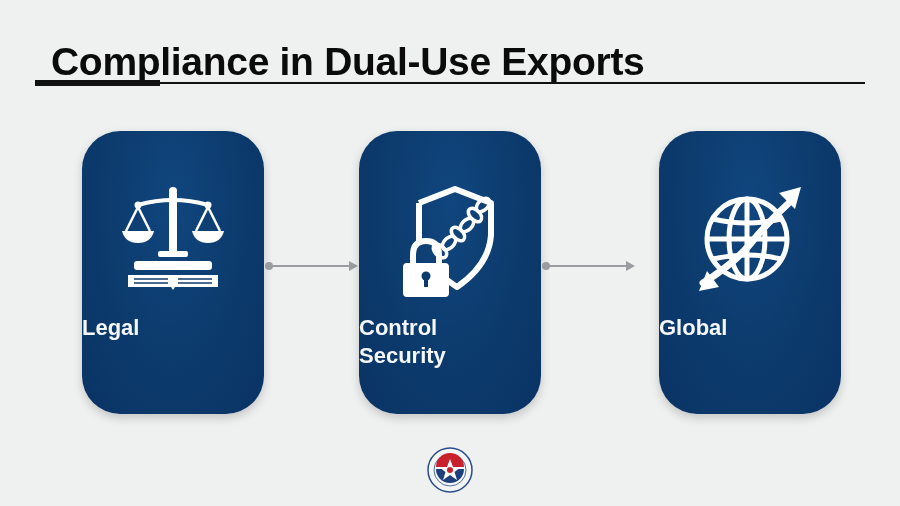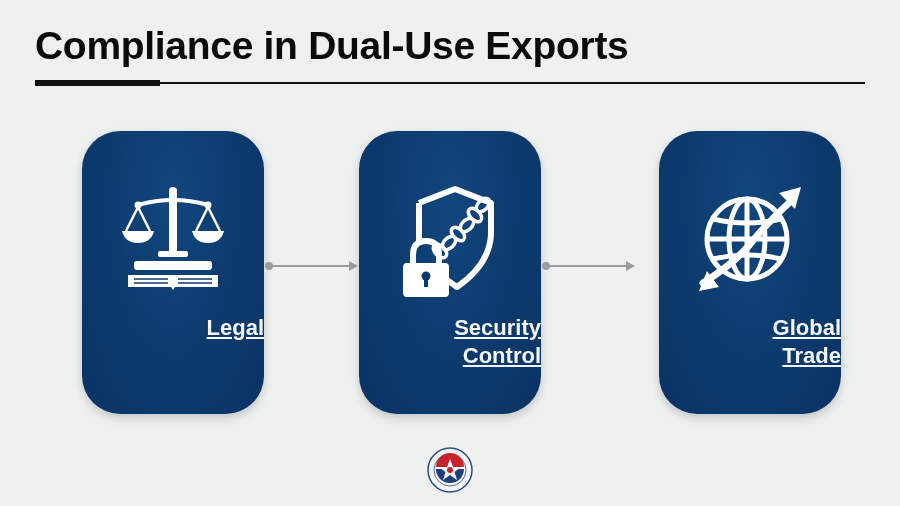--- a/index.html
+++ b/index.html
@@ -4,41 +4,41 @@
 <style>
   html, body { margin:0; padding:0; }
   body {
     width:900px; height:506px; overflow:hidden; position:relative;
     background:#eff0f0;
     font-family:"Liberation Sans", "DejaVu Sans", sans-serif;
   }
   .title {
     position:absolute; left:35px; top:20px;
     font-size:39px; font-weight:bold; color:#0b0b0b; letter-spacing:-0.3px;
-    margin:0; line-height:52px;
+    margin:16px; line-height:52px;
   }
   .rule-thin {
     position:absolute; left:35px; top:82px; width:830px; height:2px; background:#111;
   }
   .rule-thick {
     position:absolute; left:35px; top:80px; width:125px; height:6px; background:#111;
   }
   .card {
     position:absolute; top:131px; width:182px; height:283px;
     border-radius:38px;
     background: radial-gradient(ellipse at 50% 25%, #10467e 0%, #0c3a6c 55%, #0a3365 100%);
     box-shadow: 0 4px 10px rgba(0,0,0,0.18);
     color:#fff;
   }
   .card .icon {
     position:absolute; left:36px; top:52px; width:110px; height:116px;
   }
   .card .label {
     position:absolute; left:0; right:0; top:183px;
-    text-align:right; font-size:22px; font-weight:bold; line-height:28px; color:#f5f7fa;text-decoration:underline;
+    text-align:left; font-size:22px; font-weight:bold; line-height:28px; color:#f5f7fa;
   }
   .connector {
     position:absolute; top:260px; height:12px; width:96px;
   }
   .logo {
     position:absolute; left:427px; top:447px; width:46px; height:46px;
   }
 </style>
 </head>
 <body>
@@ -94,22 +94,22 @@
       <ellipse cx="63" cy="51" rx="5" ry="8" transform="rotate(-45 63 51)"></ellipse>
       <ellipse cx="54" cy="60" rx="5" ry="8" transform="rotate(45 54 60)"></ellipse>
       <ellipse cx="45" cy="68" rx="5" ry="8" transform="rotate(-45 45 68)"></ellipse>
     </g>
     <path d="M18 82 V72 Q18 58 31 58 Q44 58 44 72 V82" fill="none" stroke="#fff" stroke-width="6"></path>
     <rect x="8" y="80" width="46" height="34" rx="4" fill="#fff"></rect>
     <circle cx="31" cy="93" r="4.5" fill="#0c3a6c"></circle>
     <rect x="29" y="94" width="4" height="10" fill="#0c3a6c"></rect>
   </svg>
   <div class="label">
+    <div>Control</div>
     <div>Security</div>
-    <div>Control</div>
   </div>
 </div>
 
 <svg class="connector" style="left:540px;" viewBox="0 0 96 12">
   <circle cx="6" cy="6" r="4" fill="#9a9da0"></circle>
   <line x1="6" y1="6" x2="88" y2="6" stroke="#9a9da0" stroke-width="2"></line>
   <path d="M86 1 L95 6 L86 11 Z" fill="#9a9da0"></path>
 </svg>
 
 <div class="card" style="left:659px;">
@@ -123,21 +123,20 @@
       <path d="M18 76 Q52 68 86 76"></path>
     </g>
     <g stroke="#fff" stroke-width="7" stroke-linecap="round" fill="none">
       <path d="M8 100 Q40 80 56 60 Q72 40 96 18"></path>
     </g>
     <path d="M84 10 L106 4 L100 26 Z" fill="#fff"></path>
     <path d="M4 108 L12 88 L24 104 Z" fill="#fff"></path>
   </svg>
   <div class="label">
     <div>Global</div>
-    <div>Trade</div>
   </div>
 </div>
 
 <svg class="logo" viewBox="0 0 46 46">
   <circle cx="23" cy="23" r="22" fill="#f4f5f6" stroke="#2a4d8a" stroke-width="1.5"></circle>
   <circle cx="23" cy="23" r="16" fill="none" stroke="#2a4d8a" stroke-width="0.8"></circle>
   <path d="M9 20 A14 14 0 0 1 37 20 Z" fill="#c8232c"></path>
   <path d="M9 22 A14 14 0 0 0 37 22 Z" fill="#1d3f7c"></path>
   <path d="M23 12 L26 20 L34 20 L27.5 25 L30 33 L23 28 L16 33 L18.5 25 L12 20 L20 20 Z" fill="#fff"></path>
   <circle cx="23" cy="23" r="3" fill="#c8232c"></circle>

